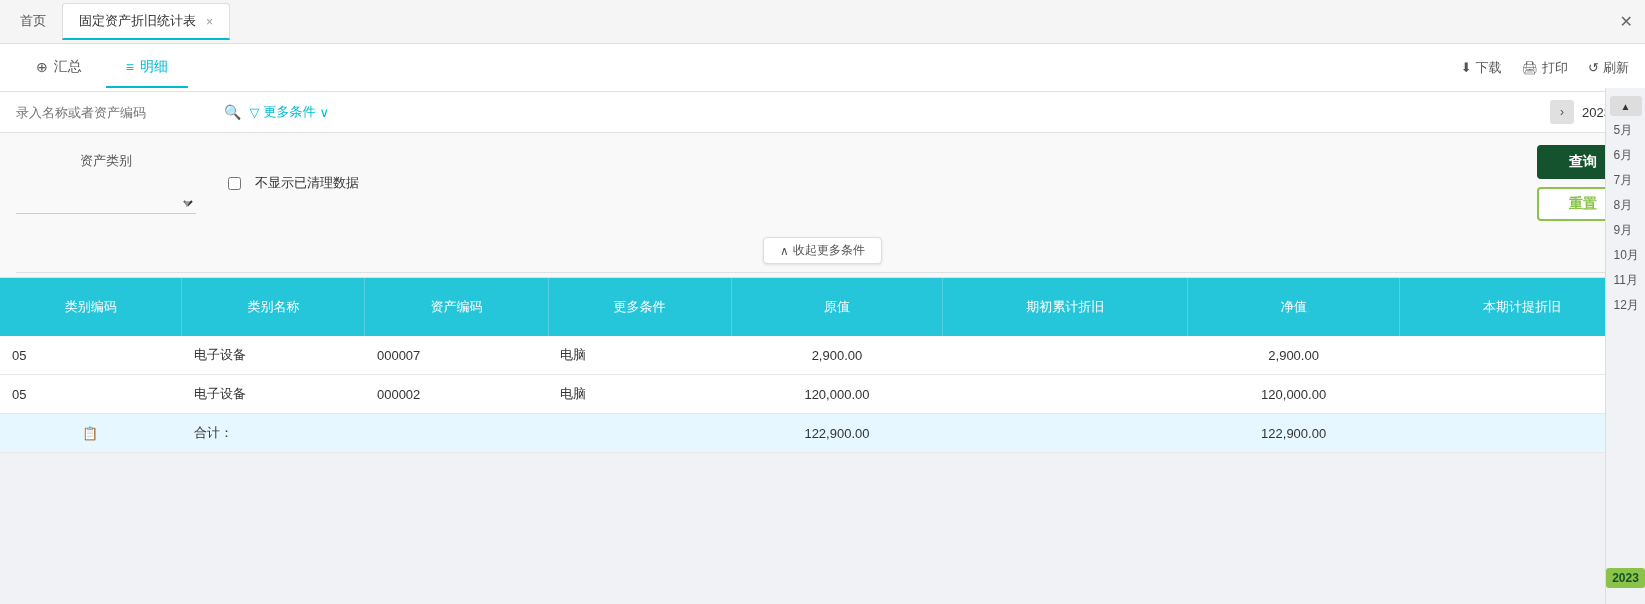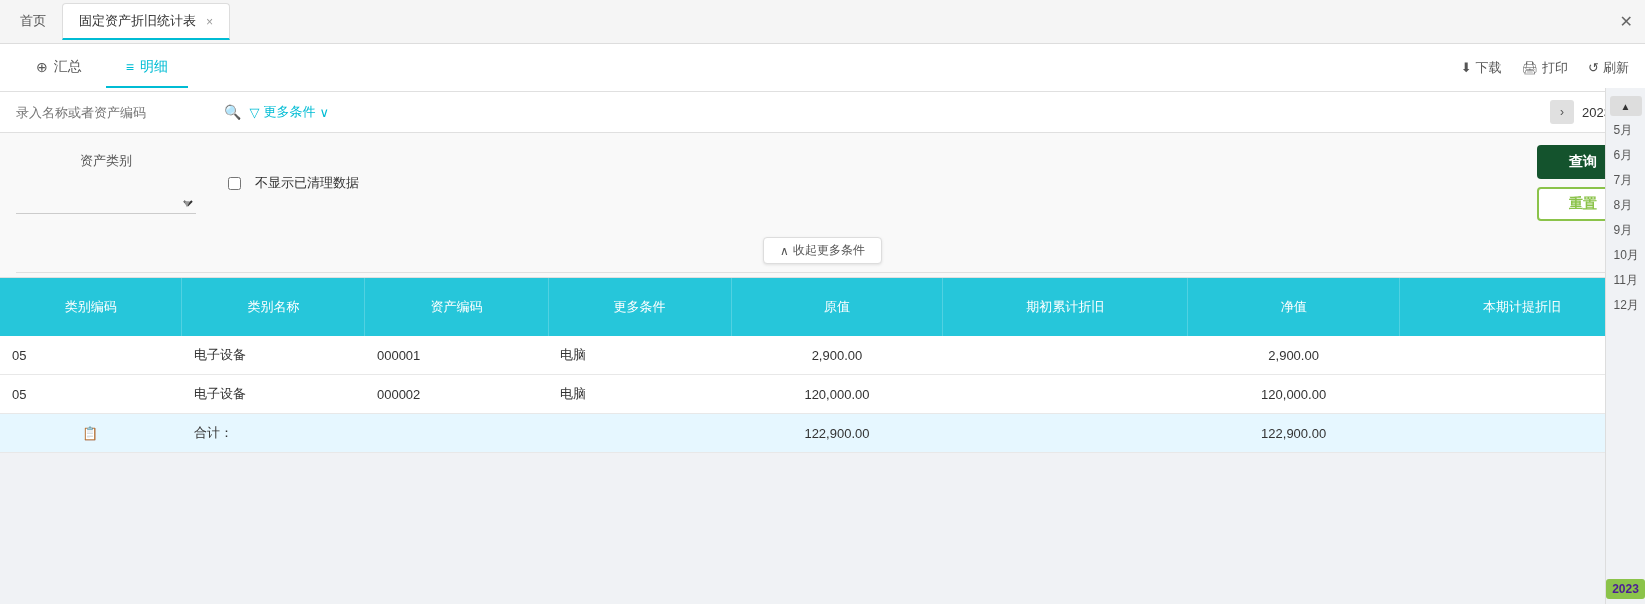--- a/index.html
+++ b/index.html
@@ -125,22 +125,22 @@
     .sidebar-month {
       writing-mode: horizontal-tb; font-size: 12px; color: #555;
       padding: 4px 6px; cursor: pointer; text-align: left; white-space: nowrap;
       width: 36px; border-radius: 2px;
     }
     .sidebar-scroll-up, .sidebar-scroll-down {
       width: 32px; height: 20px; background: #ddd; border-radius: 3px;
       display: flex; align-items: center; justify-content: center; cursor: pointer; font-size: 10px;
     }
     .sidebar-year-badge {
-      background: #8bc34a; color: #4c1d95; font-size: 12px; font-weight: bold;
-      padding: 3px 6px; border-radius: 3px; margin-top: auto; margin-bottom: 5px;
+      background: #8bc34a; color: #14532d; font-size: 12px; font-weight: bold;
+      padding: 3px 6px; border-radius: 3px; margin-top: auto; margin-bottom: 16px;
     }
 
     .main-content { display: flex; flex: 1; position: relative; overflow: hidden; }
     .content-area { flex: 1; display: flex; flex-direction: column; overflow: hidden; }
   </style>
 </head>
 <body>
 
 <div class="tab-bar">
   <button class="tab-home">首页</button>
@@ -234,21 +234,21 @@
             <th>原值</th>
             <th>期初累计折旧</th>
             <th>净值</th>
             <th>本期计提折旧</th>
           </tr>
         </thead>
         <tbody id="table-body">
         <tr>
       <td class="center">05</td>
       <td>电子设备</td>
-      <td class="center">000001</td>
+      <td class="center">000007</td>
       <td>电脑</td>
       <td class="num">2,900.00</td>
       <td class="num"></td>
       <td class="num">2,900.00</td>
       <td class="num"></td>
     </tr>
             <tr>
       <td class="center">05</td>
       <td>电子设备</td>
       <td class="center">000002</td>

